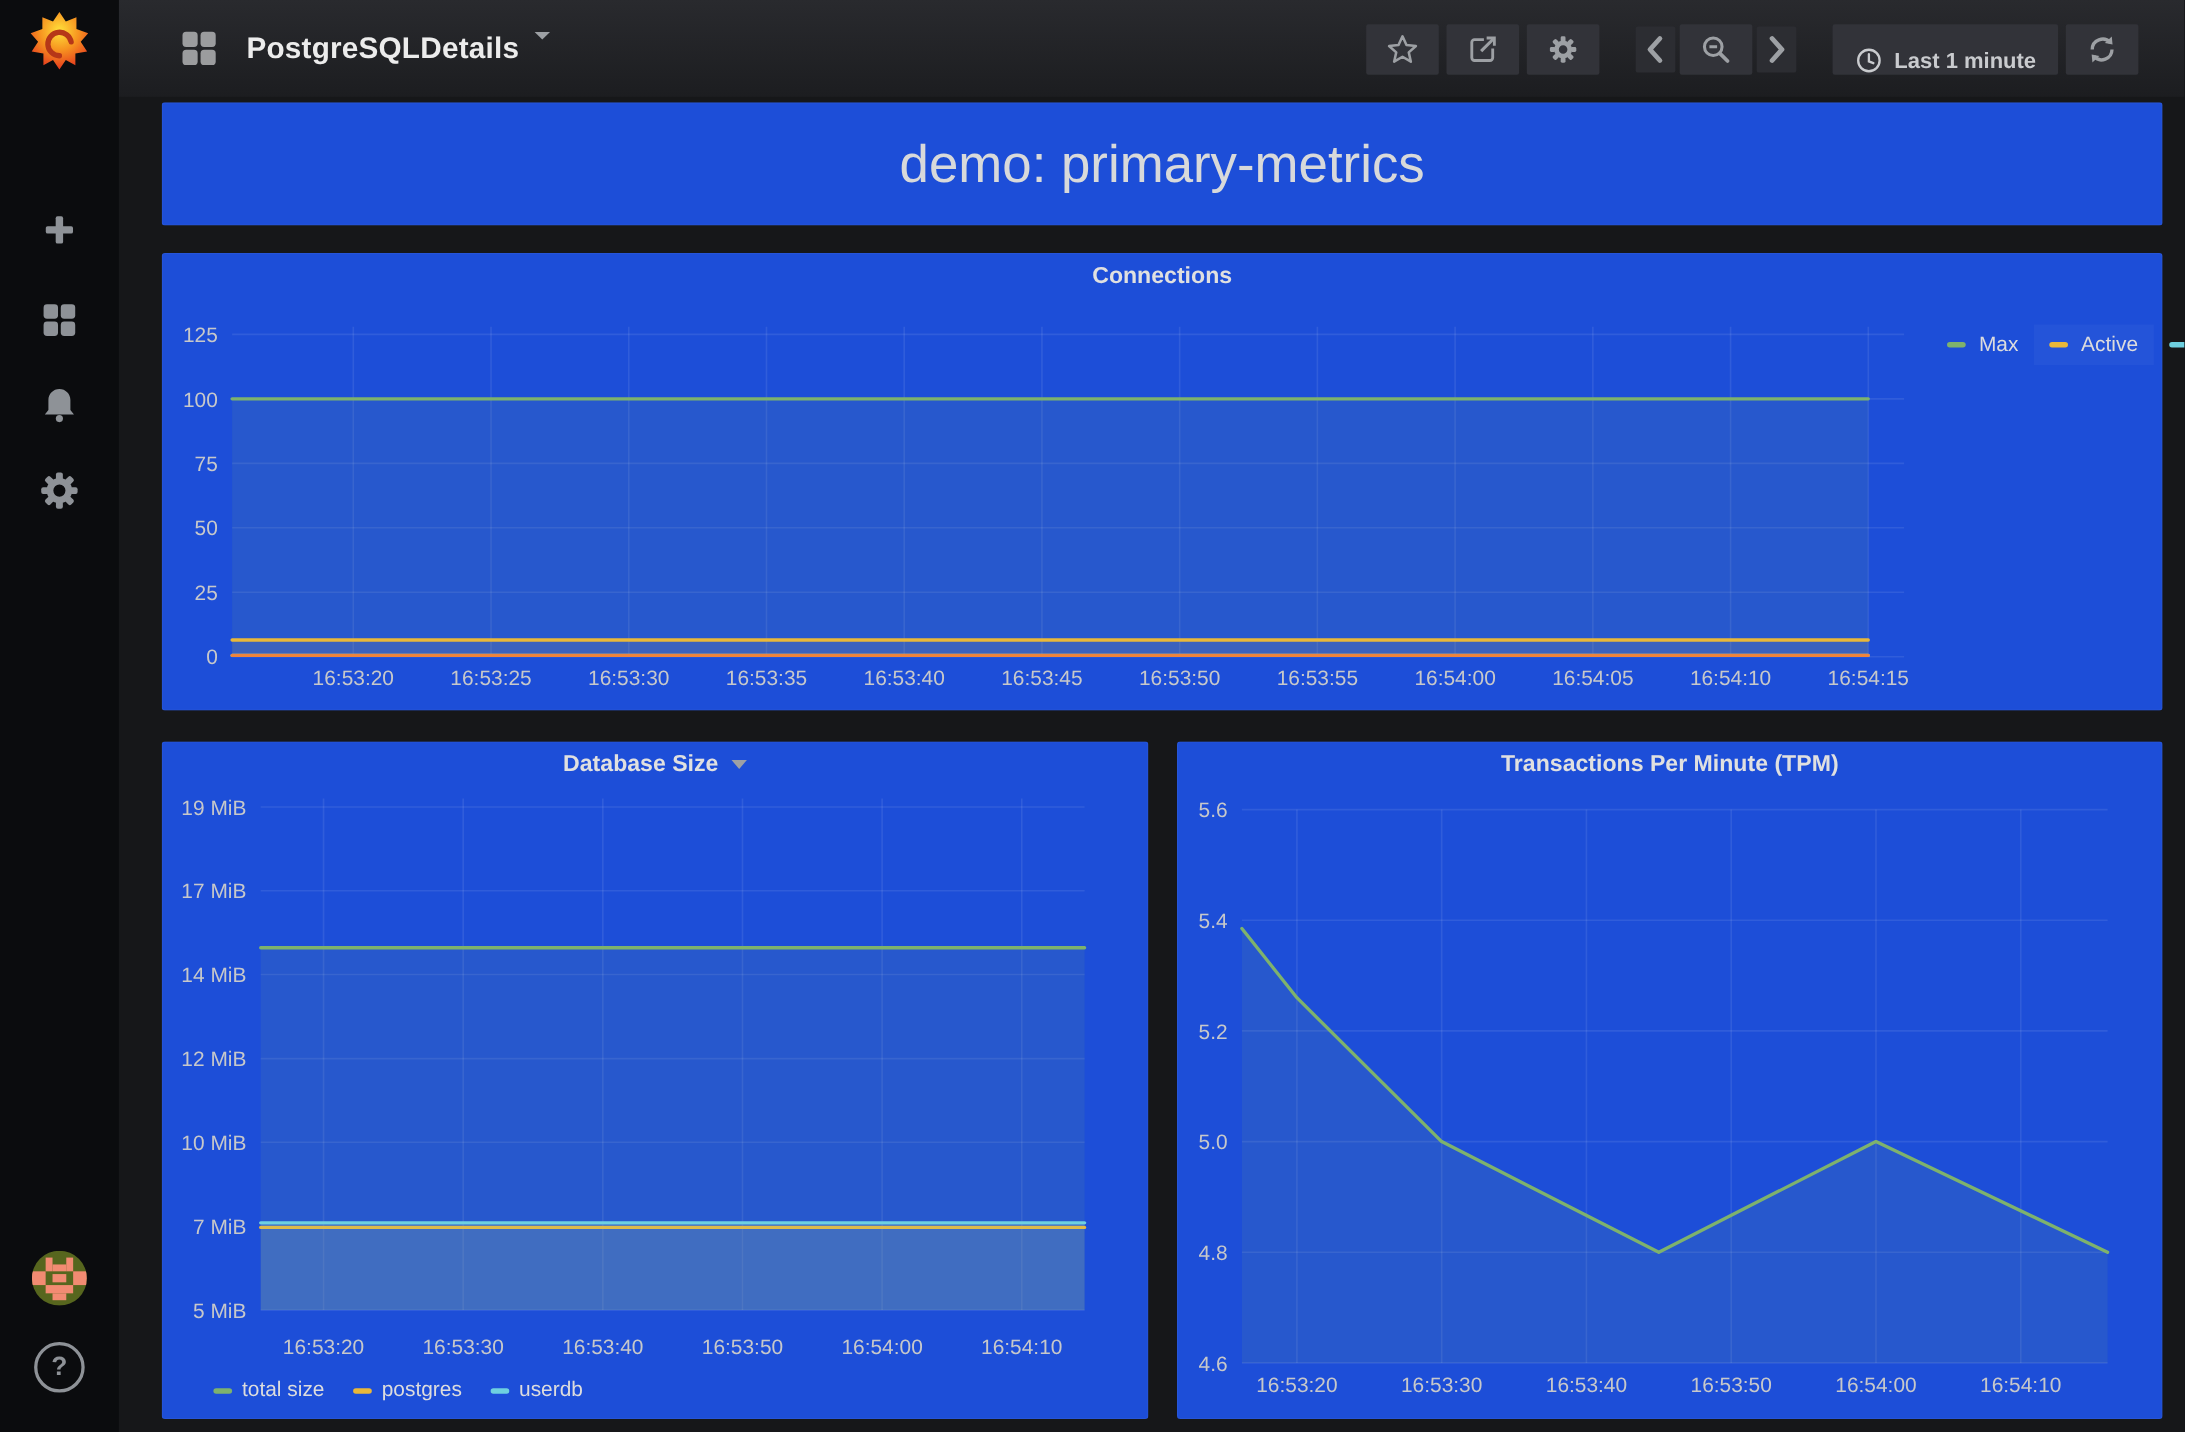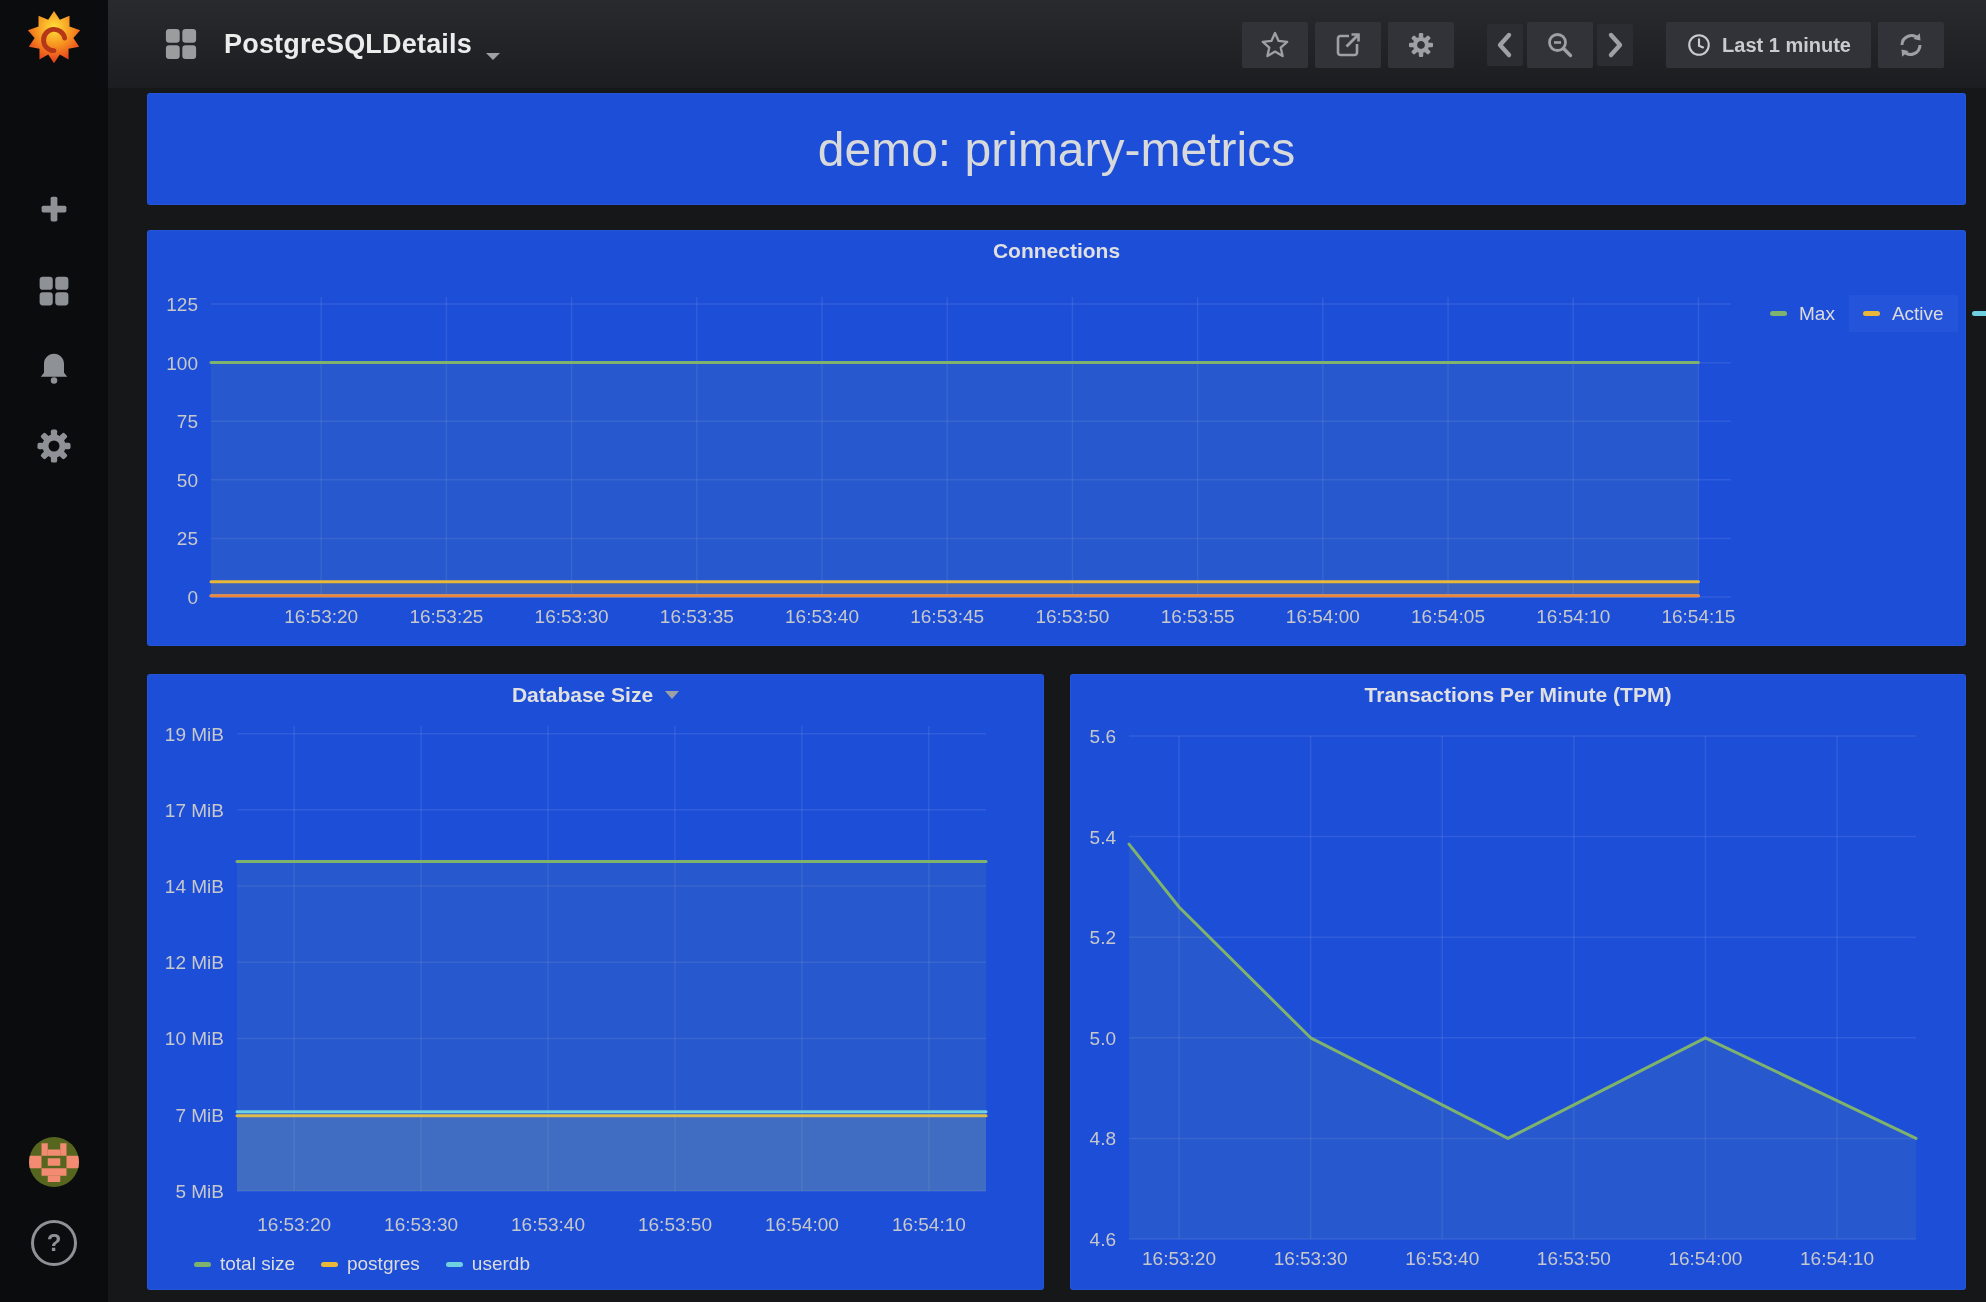--- a/index.html
+++ b/index.html
@@ -8,28 +8,28 @@
 
   
   .sidebar{position:absolute;left:0;top:0;width:108px;height:1302px;background:#0b0c0e;z-index:5;}
   .side-icon{position:absolute;left:0;width:108px;display:flex;justify-content:center;align-items:center;cursor:pointer;}
   .side-icon svg{display:block;}
 
   
   .navbar{position:absolute;left:108px;top:0;width:1878px;height:88px;
           background:linear-gradient(180deg,#292a2e 0%,#1c1d20 100%);}
   .nav-left{position:absolute;left:52px;top:0;height:88px;display:flex;align-items:center;gap:22px;}
-  .nav-title{font-size:27px;font-weight:700;color:#ececec;letter-spacing:.2px;cursor:pointer;display:flex;align-items:flex-end;gap:14px;}
+  .nav-title{font-size:27px;font-weight:700;color:#ececec;letter-spacing:.2px;cursor:pointer;display:flex;align-items:flex-start;gap:14px;}
   .caret{width:0;height:0;border-left:7px solid transparent;border-right:7px solid transparent;border-top:8px solid #9da0a4;display:inline-block;}
   .nav-right{position:absolute;right:42px;top:22px;height:46px;display:flex;align-items:center;}
   .nav-btn{height:46px;background:#323339;border-radius:2px;display:flex;align-items:center;justify-content:center;cursor:pointer;margin-left:7px;}
   .nav-btn.sq{width:66px;}
   .nav-btn.sm{width:36px;height:42px;background:#2c2d32;}
   .nav-gap{width:26px;}
-  .timepicker{padding:0 20px;display:flex;align-items:center;gap:10px;font-size:20px;color:#c9cbce;font-weight:600;}
+  .timepicker{padding:0 20px;display:flex;align-items:flex-end;gap:10px;font-size:20px;color:#c9cbce;font-weight:600;}
 
   
   .panel{position:absolute;background:#1d4ed8;border:1px solid rgba(255,255,255,0.045);border-radius:3px;box-sizing:border-box;}
   .panel-title{position:absolute;left:0;top:8px;width:100%;text-align:center;font-size:21px;font-weight:700;color:#e0e0e0;cursor:pointer;
                display:flex;justify-content:center;align-items:center;gap:12px;}
   .header-text{position:absolute;left:0;top:0;width:100%;height:100%;display:flex;align-items:center;justify-content:center;
                font-size:48px;color:#d8d9da;letter-spacing:0;}
   svg.graph{position:absolute;left:0;top:0;}
 
   

